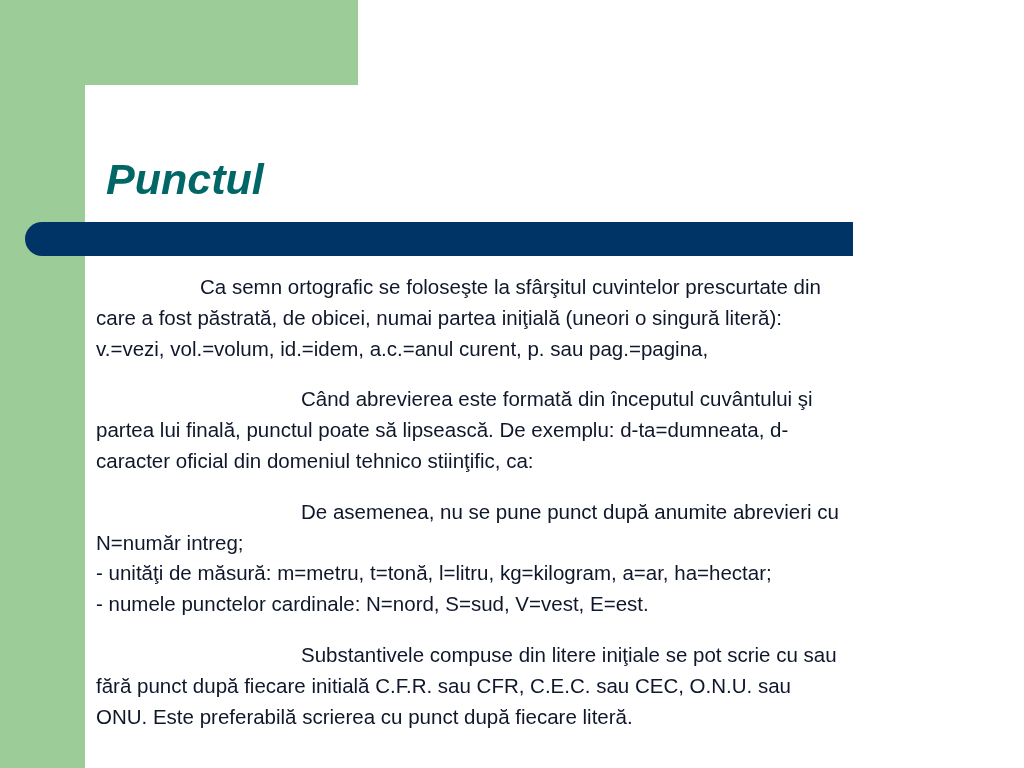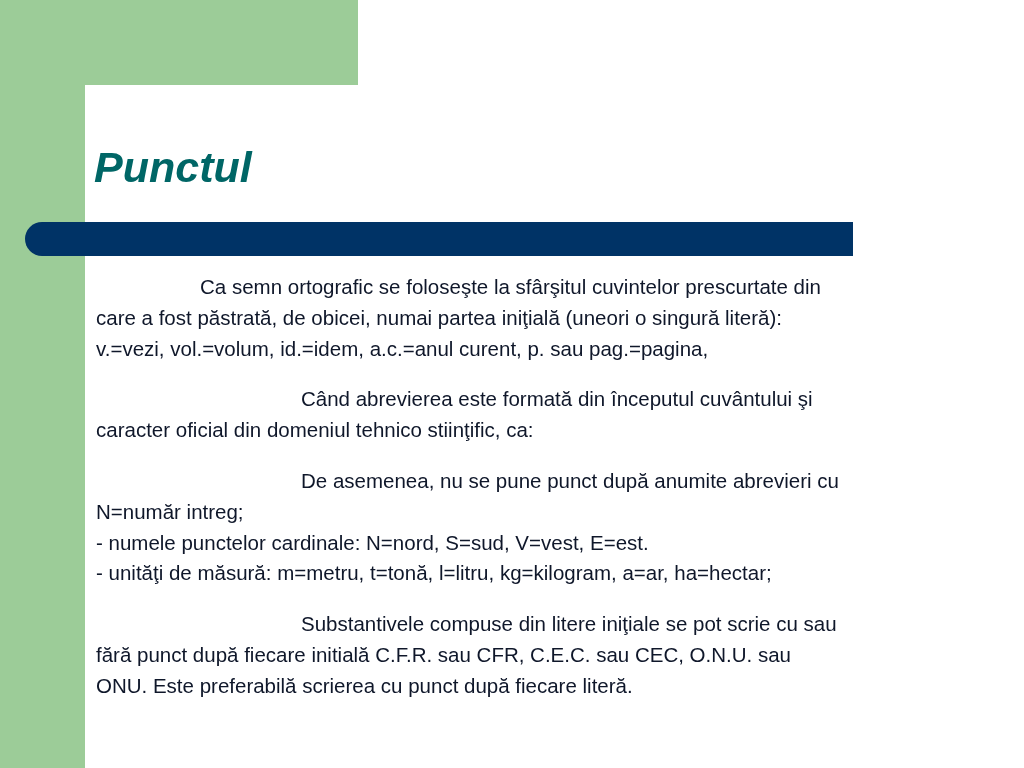--- a/index.html
+++ b/index.html
@@ -36,21 +36,21 @@
       top: 85px;
       width: 939px;
       height: 683px;
       background: #ffffff;
       border-top-left-radius: 32px;
     }
     .title {
       position: absolute;
       left: 90px;
       top: 142px;
-      margin: 4px;
+      margin: 16px;
       font-size: 43px;
       font-weight: bold;
       font-style: italic;
       line-height: 1;
       color: #006666;
     }
     .title-bar {
       position: absolute;
       left: 25px;
       top: 222px;
@@ -84,21 +84,22 @@
 <div class="white-panel"></div>
 
 <h1 class="title">Punctul</h1>
 <div class="title-bar"></div>
 
 <div class="body-text">
   <span class="line indent-1">Ca semn ortografic se foloseşte la sfârşitul cuvintelor prescurtate din</span>
   <span class="line">care a fost păstrată, de obicei, numai partea iniţială (uneori o singură literă):</span>
   <span class="line">v.=vezi, vol.=volum, id.=idem, a.c.=anul curent, p. sau pag.=pagina,</span>
   <span class="line indent-2">Când abrevierea este formată din începutul cuvântului şi</span>
+  <span class="line">partea lui finală, punctul poate să lipsească. De exemplu: d-ta=dumneata, d-</span>
   <span class="line">caracter oficial din domeniul tehnico stiinţific, ca:</span>
   <span class="line indent-2">De asemenea, nu se pune punct după anumite abrevieri cu</span>
   <span class="line">N=număr intreg;</span>
+  <span class="line">- unităţi de măsură: m=metru, t=tonă, l=litru, kg=kilogram, a=ar, ha=hectar;</span>
   <span class="line">- numele punctelor cardinale: N=nord, S=sud, V=vest, E=est.</span>
-  <span class="line">- unităţi de măsură: m=metru, t=tonă, l=litru, kg=kilogram, a=ar, ha=hectar;</span>
   <span class="line indent-2">Substantivele compuse din litere iniţiale se pot scrie cu sau</span>
   <span class="line">fără punct după fiecare initială C.F.R. sau CFR, C.E.C. sau CEC, O.N.U. sau</span>
   <span class="line">ONU. Este preferabilă scrierea cu punct după fiecare literă.</span>
 </div>
 
 </body></html>

